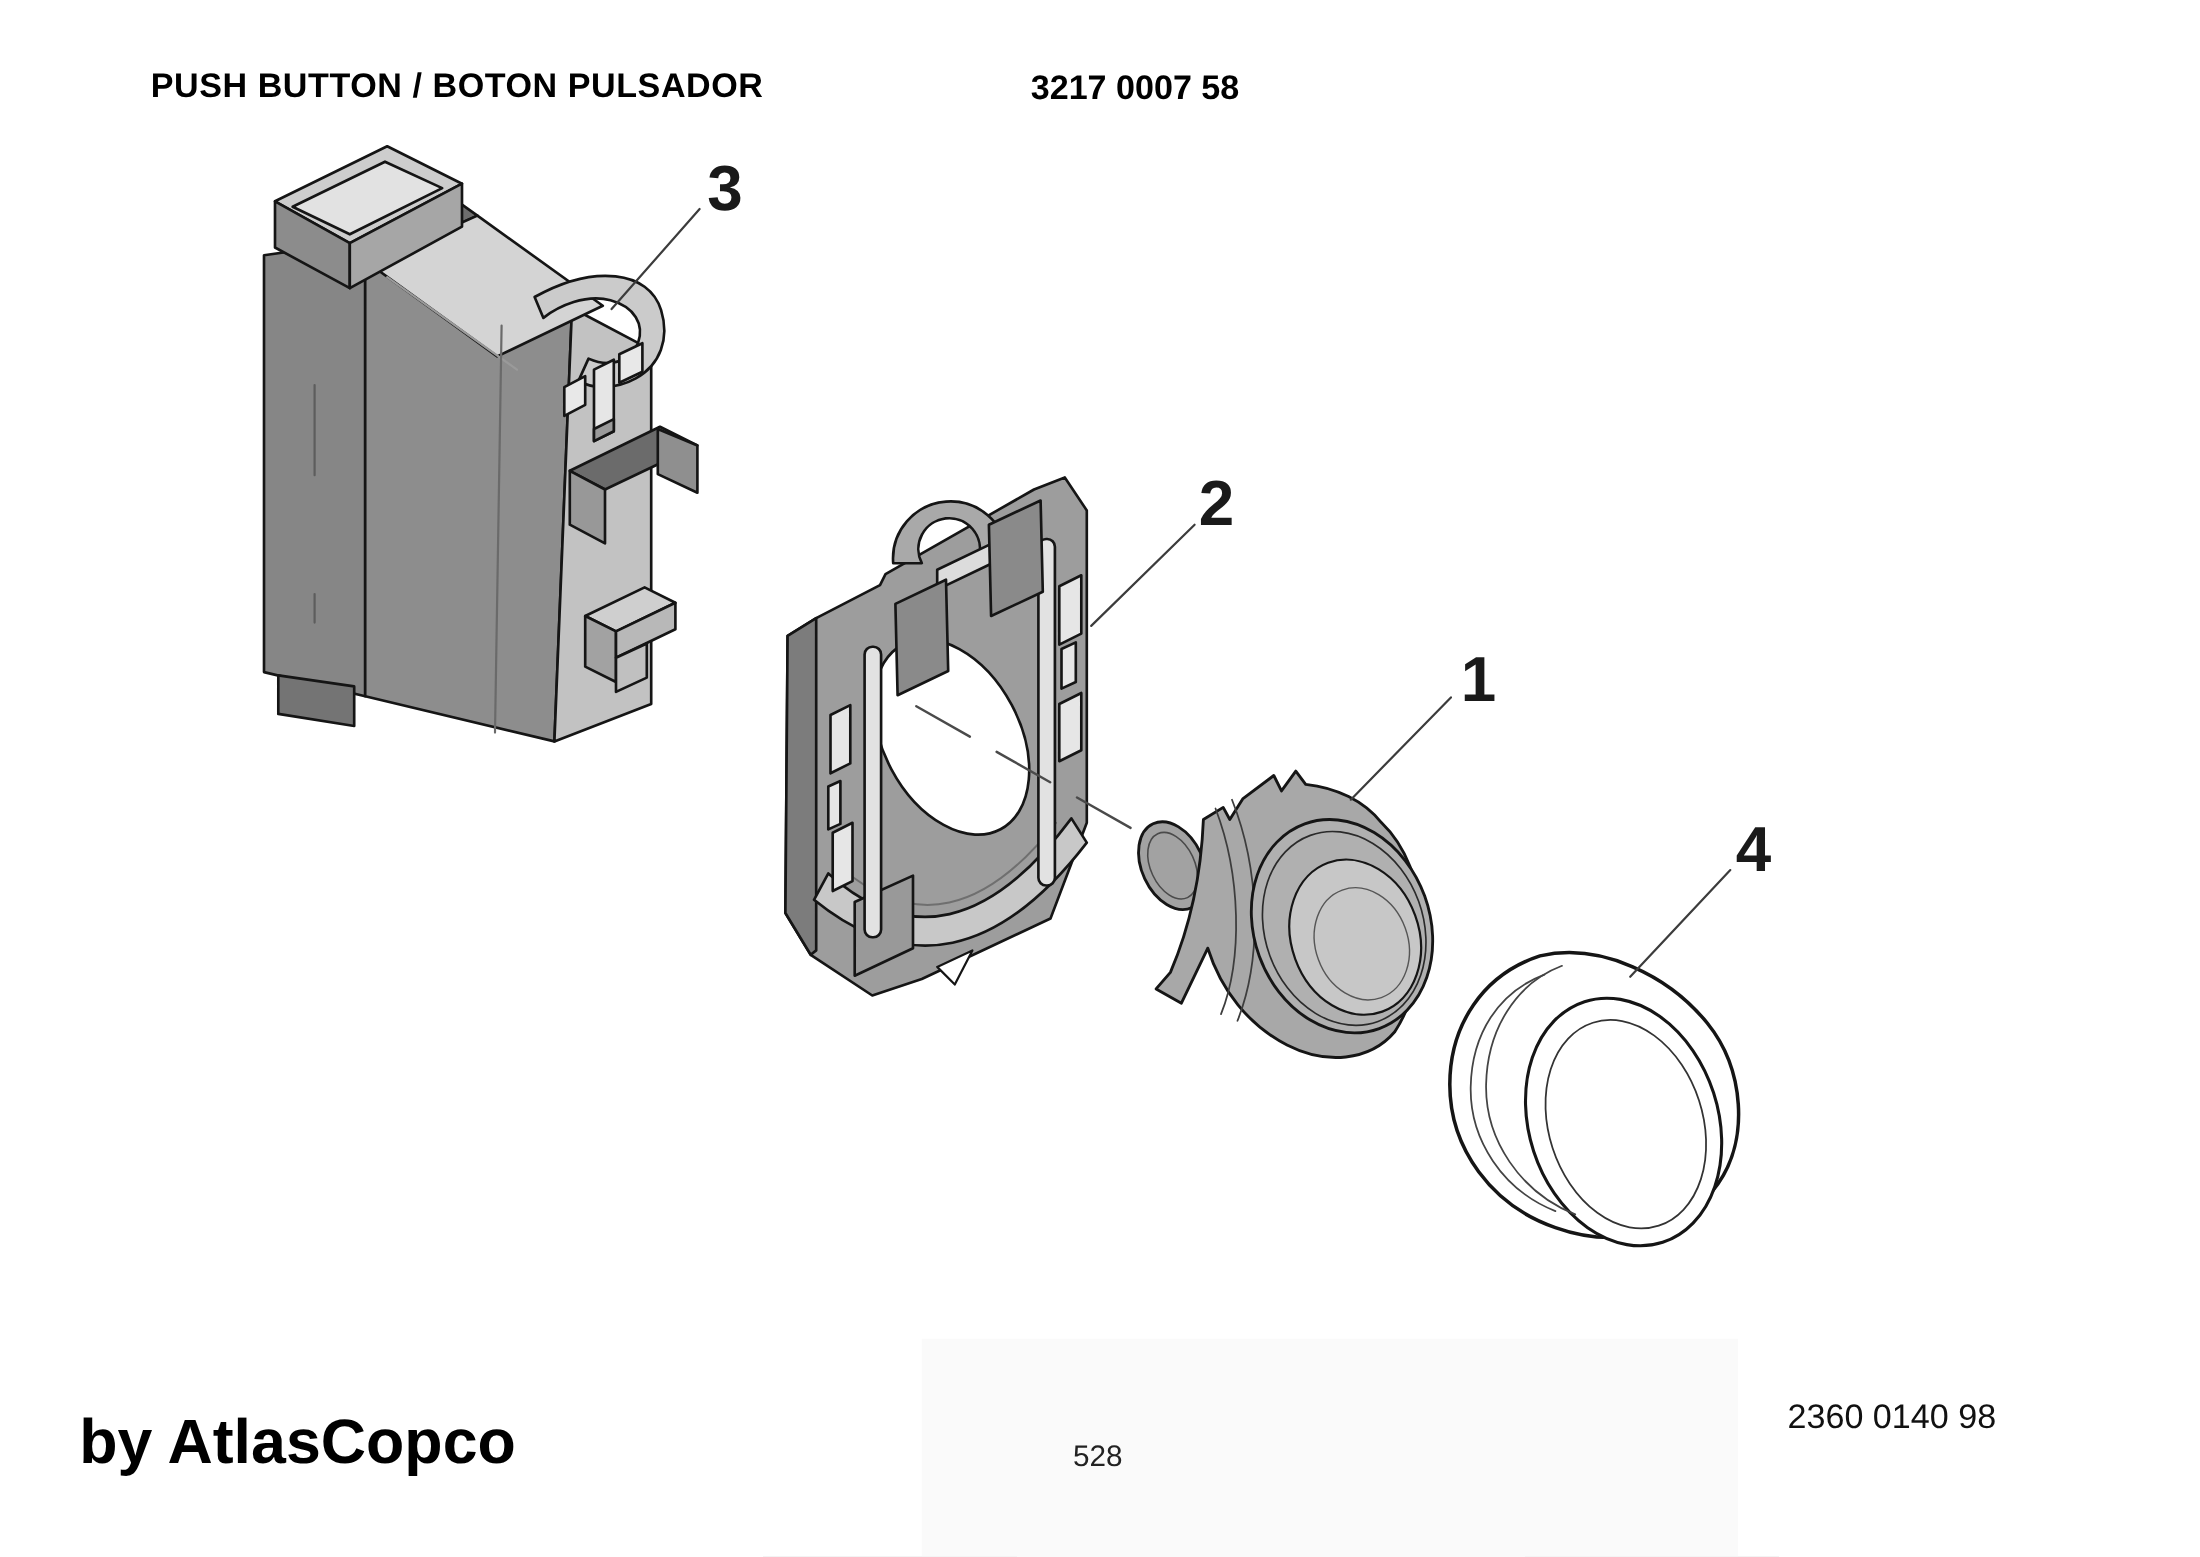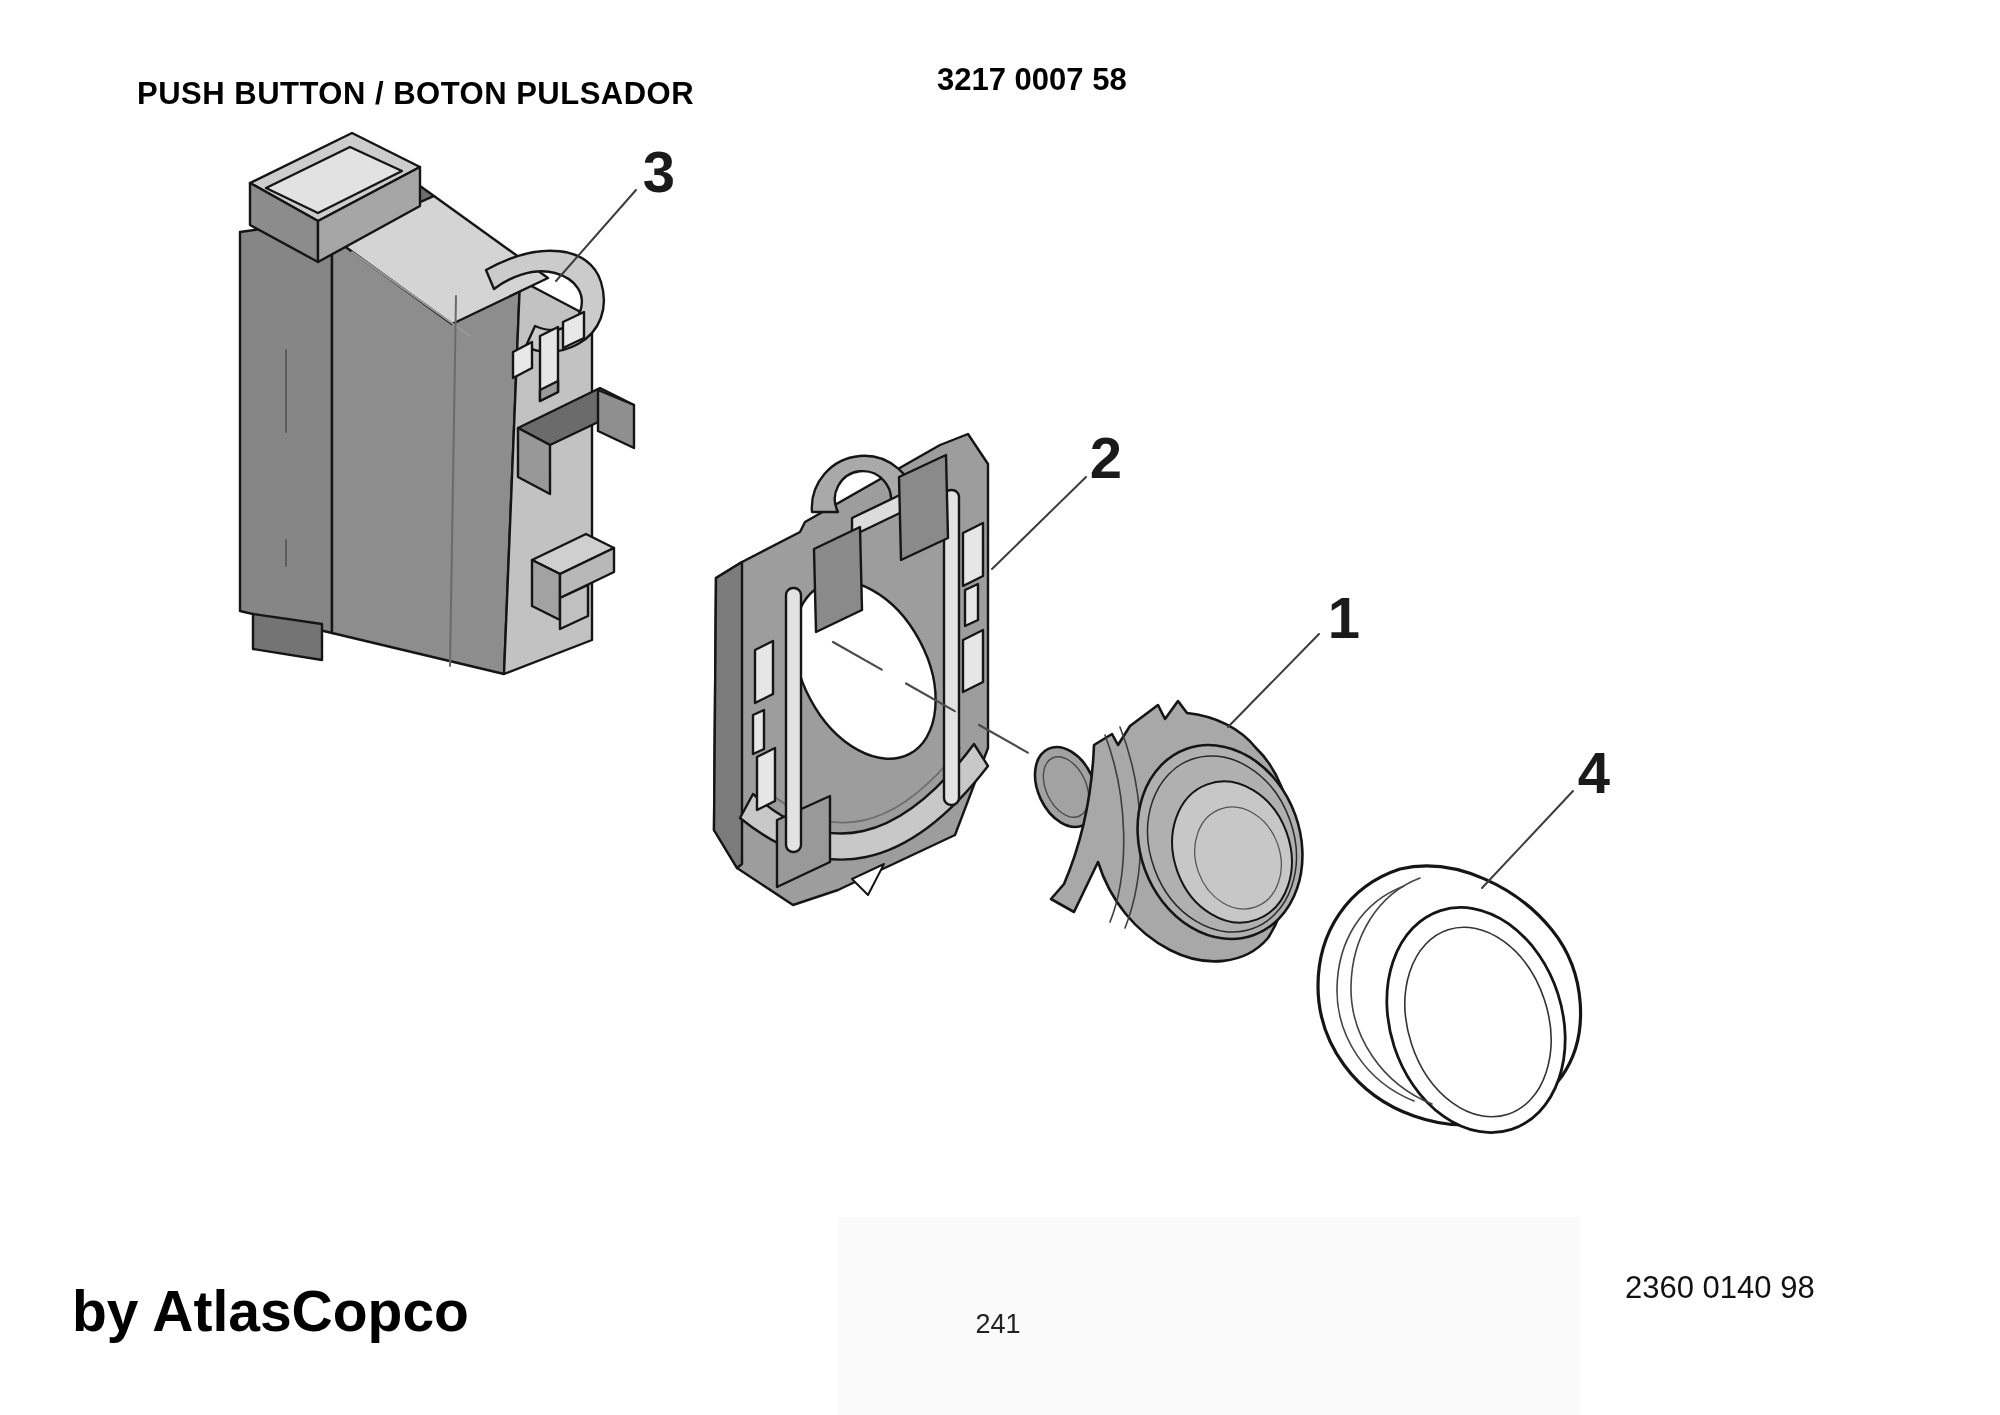--- a/index.html
+++ b/index.html
@@ -2,21 +2,21 @@
 <html><head>
 <meta charset="utf-8">
 <style>
   html,body{margin:0;padding:0;background:#e9e9e9;}
   .page{
     position:relative;width:2000px;height:1415px;background:#ffffff;
     font-family:"Liberation Sans",sans-serif;color:#000;overflow:hidden;
   }
   .hdr-title{
     position:absolute;left:137px;top:60px;font-size:31px;font-weight:bold;
-    letter-spacing:0.5px;white-space:nowrap;margin-top:16px;
+    letter-spacing:0.5px;white-space:nowrap;
   }
   .hdr-partno{
     position:absolute;left:937px;top:62px;font-size:31px;font-weight:bold;
     white-space:nowrap;
   }
   .artifact{
     position:absolute;left:838px;top:1217px;width:742px;height:198px;
     background:#fafafa;
   }
   .diagram-svg{position:absolute;left:0;top:0;width:2000px;height:1415px;}
@@ -177,16 +177,16 @@
       <line x1="1573" y1="791" x2="1482" y2="888"></line>
     </g>
   </svg>
 
   <div class="callout co-1">1</div>
   <div class="callout co-2">2</div>
   <div class="callout co-3">3</div>
   <div class="callout co-4">4</div>
 
   <div class="ftr-brand">by AtlasCopco</div>
-  <div class="ftr-page">241</div>
+  <div class="ftr-page">528</div>
   <div class="ftr-doc">2360 0140 98</div>
 
 </div>
 
 </body></html>

